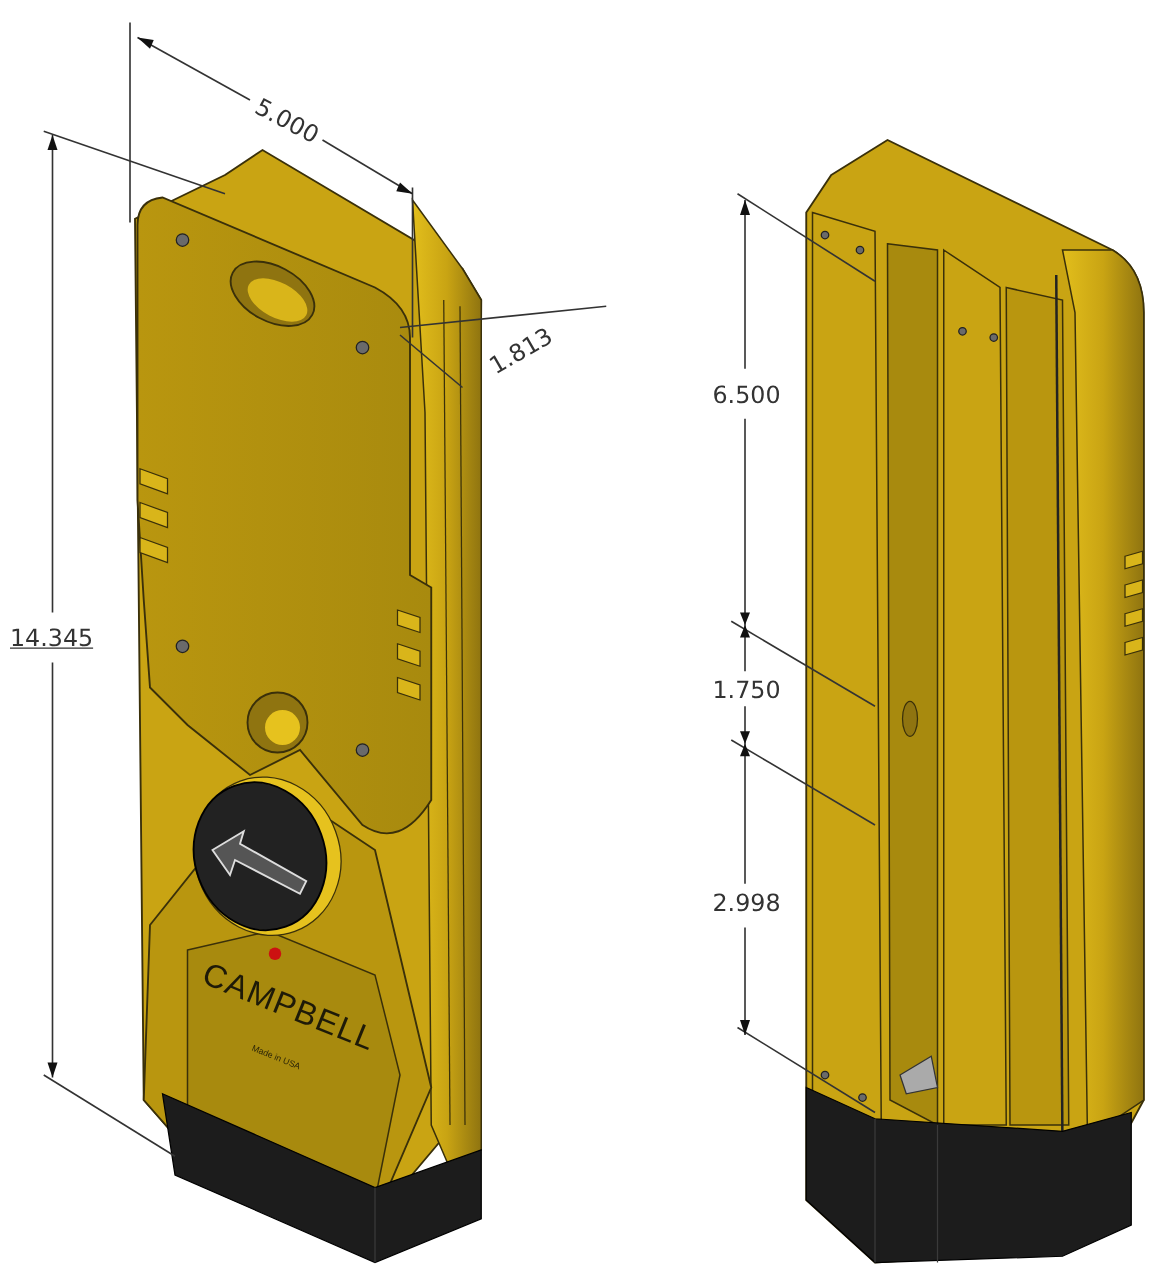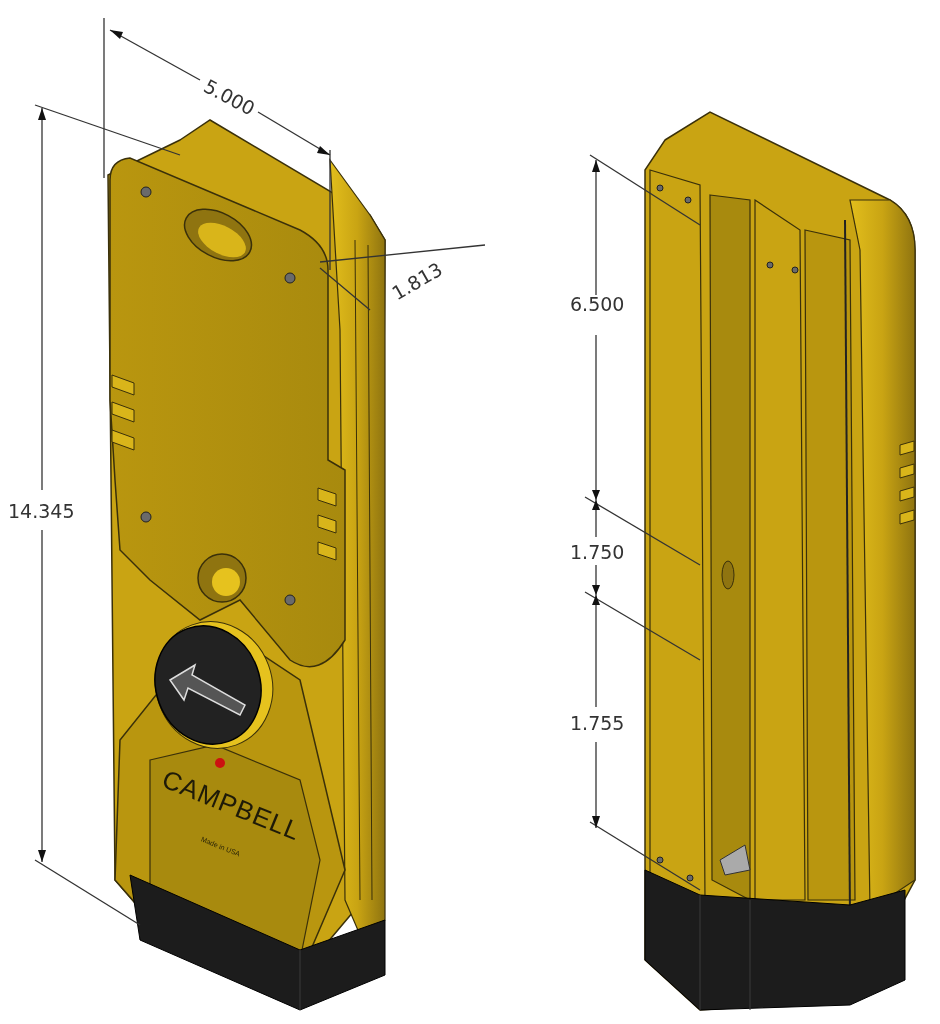--- a/index.html
+++ b/index.html
@@ -142,20 +142,20 @@
         <path d="M596,500 l-4,10 l8,0 z"></path>
     <path d="M596,595 l-4,-10 l8,0 z"></path>
         <path d="M596,595 l-4,10 l8,0 z"></path>
     <path d="M596,828 l-4,-12 l8,0 z"></path>
   </g>
 </svg>
 
   
   <div class="dim-label" style="left:200px;top:88px;transform:rotate(28deg);">5.000</div>
   <div class="dim-label" style="left:388px;top:272px;transform:rotate(-30deg);">1.813</div>
-  <div class="dim-label" style="left:6px;top:502px;">14.345</div>
+  <div class="dim-label" style="left:6px;top:502px;text-decoration:underline;">14.345</div>
   <div class="brand" style="left:158px;top:790px;transform:rotate(22deg);">CAMPBELL</div>
   <div class="made" style="left:200px;top:843px;transform:rotate(22deg);">Made in USA</div>
 
-  <div class="dim-label" style="left:568px;top:295px;">6.500</div>
+  <div class="dim-label" style="left:568px;top:307px;">6.500</div>
   <div class="dim-label" style="left:568px;top:543px;text-align:center;">1.750</div>
-  <div class="dim-label" style="left:568px;top:714px;">1.755</div>
+  <div class="dim-label" style="left:568px;top:714px;">2.998</div>
 </div>
 
 </body></html>

